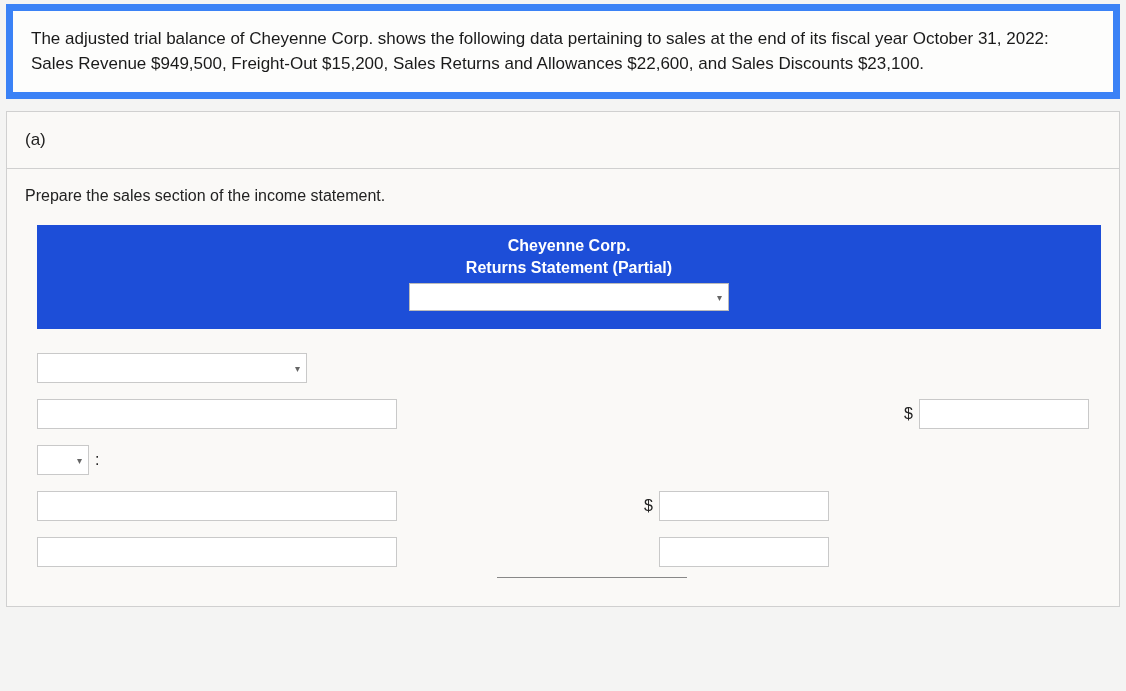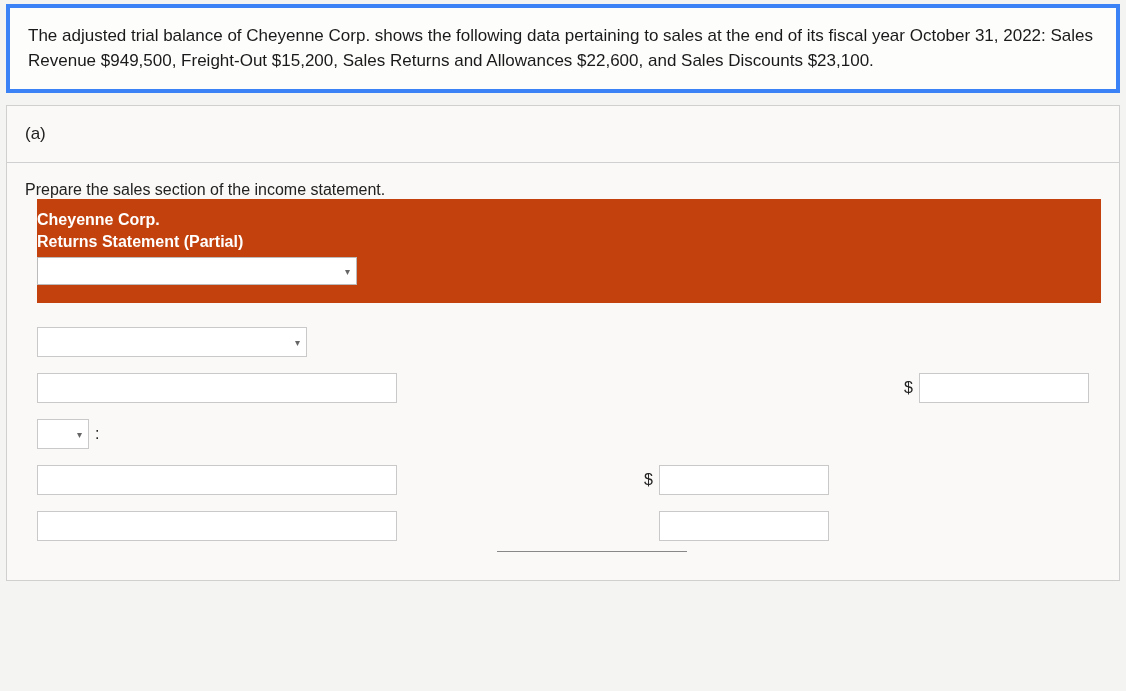--- a/index.html
+++ b/index.html
@@ -5,21 +5,21 @@
   * { box-sizing: border-box; }
   body {
     margin: 0;
     padding: 0;
     font-family: "Helvetica Neue", Arial, sans-serif;
     background: #f4f4f3;
     color: #222;
     width: 1126px;
   }
   .panel {
-    border: 4px solid #3b82f6;
+    border: 7px solid #3b82f6;
     background: #fdfdfc;
     margin: 4px 6px;
     padding: 16px 18px;
   }
   .problem-text {
     font-size: 17px;
     line-height: 1.45;
     color: #1a1a1a;
   }
   .part-label {
@@ -32,24 +32,26 @@
     background: #faf9f7;
   }
   .work-area {
     border: 1px solid #d0d0d0;
     margin: 0 6px 4px 6px;
     background: #faf9f7;
     padding: 18px 18px 28px 18px;
   }
   .instruction {
     font-size: 16px;
+    margin-bottom: 20px;
   }
   .statement-header {
-    background: #c2410c;
+    background: #1d4ed8;
     color: #fff;
+    text-align: center;
     padding: 10px 0 14px 0;
     margin: 0 0 24px 12px;
   }
   .statement-header .line {
     font-weight: bold;
     font-size: 16px;
     padding: 2px 0;
   }
   .period-select {
     width: 320px;

